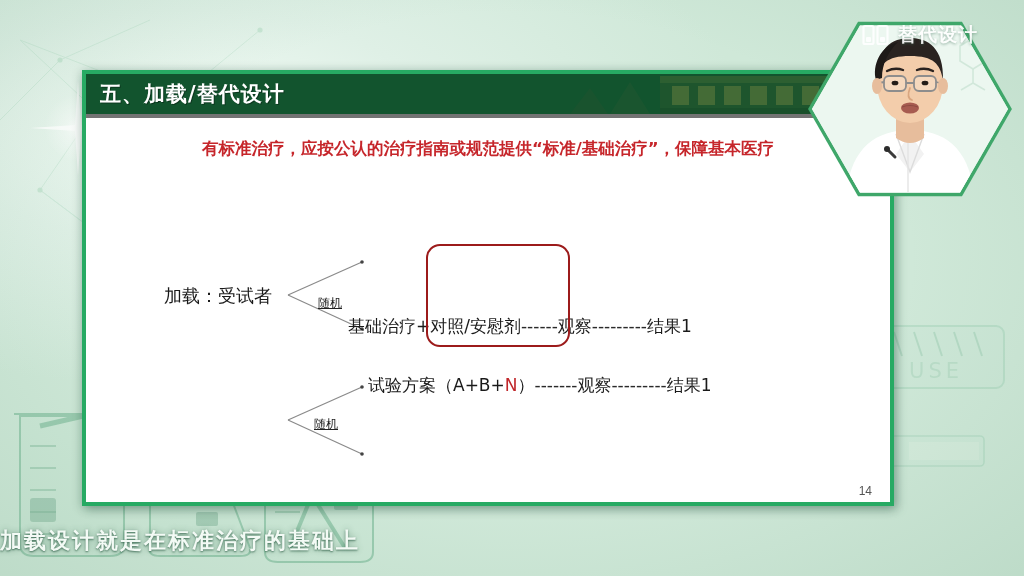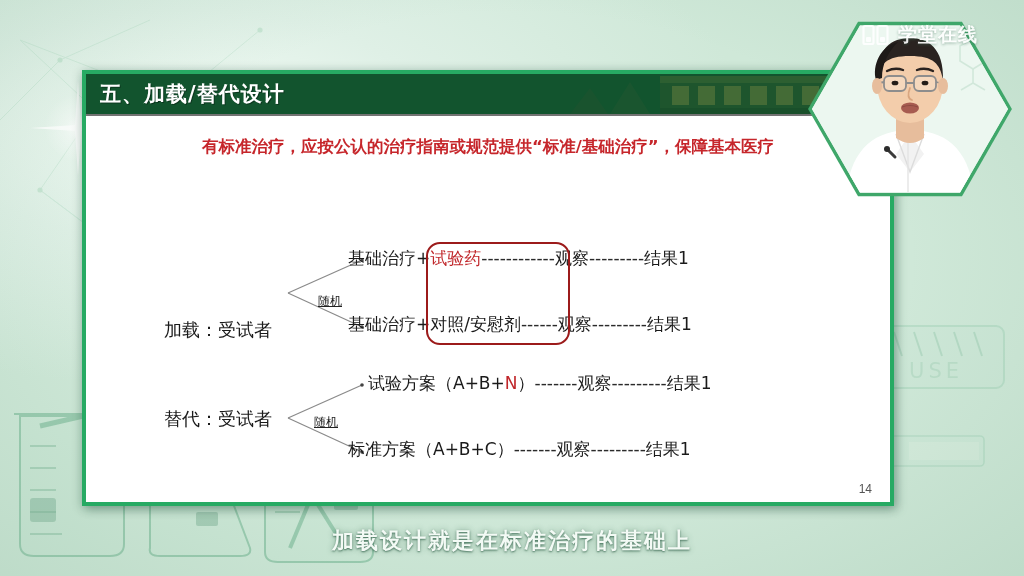--- a/index.html
+++ b/index.html
@@ -23,21 +23,21 @@
   .bg-vign{position:absolute;inset:0;
     background:radial-gradient(ellipse at 50% 45%, rgba(255,255,255,0) 55%, rgba(120,170,140,.20) 100%);}
 
   
   .slide-shadow{position:absolute;left:86px;top:74px;width:812px;height:436px;
     background:rgba(20,70,45,.22);filter:blur(5px);border-radius:3px;}
   .slide{position:absolute;left:82px;top:70px;width:812px;height:436px;
     background:#ffffff;border:4px solid #27aa63;box-sizing:border-box;
     box-shadow:0 2px 10px rgba(10,60,35,.30);}
   .slide-header{position:relative;height:40px;background:#12542e;overflow:hidden;
-    border-bottom:2px solid #737373;}
+    border-bottom:4px solid #737373;}
   .hdr-photo{position:absolute;right:0;top:0;width:380px;height:40px;opacity:.55;}
   .slide-title{position:absolute;left:14px;top:50%;transform:translateY(-50%);
     color:#ffffff;font-size:21px;font-weight:bold;letter-spacing:1px;
     font-family:"DejaVu Sans","Liberation Sans",sans-serif;
     text-shadow:1px 1px 0 rgba(0,0,0,.35);white-space:nowrap;}
 
   .slide-body{position:relative;height:388px;}
 
   .lead-line{position:absolute;left:0;right:0;top:20px;text-align:center;
     color:#c6262b;font-size:16.5px;font-weight:600;white-space:nowrap;
@@ -74,21 +74,21 @@
 
   
   .logo{position:absolute;left:862px;top:22px;display:flex;align-items:center;gap:6px;
     z-index:6;opacity:.92;}
   .logo-mark{width:30px;height:22px;}
   .logo-text{color:#ffffff;font-size:19px;font-weight:bold;letter-spacing:1px;
     font-family:"DejaVu Sans","Liberation Sans",sans-serif;
     text-shadow:0 1px 3px rgba(60,110,85,.55);white-space:nowrap;}
 
   
-  .subtitle{position:absolute;left:0;right:0;bottom:20px;text-align:center;
+  .subtitle{position:absolute;left:0;right:0;bottom:20px;
     font-size:22px;color:#f3faf5;font-weight:600;letter-spacing:2px;
     font-family:"DejaVu Sans","Liberation Sans",sans-serif;
     text-shadow:0 1px 2px rgba(40,90,65,.75),0 0 6px rgba(40,90,65,.45);
     white-space:nowrap;}
 </style>
 </head>
 <body>
 
 <div id="stage">
 
@@ -194,52 +194,45 @@
 
       <div class="diagram">
 
         <svg class="blk" style="left:200px;top:140px;width:80px;height:75px;">
           <path d="M2 37 L76 4" stroke="#8a8a8a" stroke-width="1.2" fill="none"></path>
           <path d="M2 37 L76 71" stroke="#8a8a8a" stroke-width="1.2" fill="none"></path>
           <circle cx="76" cy="4" r="1.8" fill="#444"></circle>
           <circle cx="76" cy="71" r="1.8" fill="#444"></circle>
         </svg>
 
-        <div class="blk subject" style="left:78px;top:166px;margin-top:36px;">加载：受试者</div>
+        <div class="blk subject" style="left:78px;top:166px;">加载：受试者</div>
 
         <div class="blk rand-label" style="left:232px;top:177px;">随机</div>
 
-        <div class="blk arm" style="left:262px;top:131px;">
-          <span>基础治疗+</span><span class="hl">试验药</span><span></span><span class="dash">------------</span><span>观察</span><span class="dash">---------</span><span>结果1</span>
-        </div>
 
         <div class="blk arm" style="left:262px;top:197px;">
           <span>基础治疗+</span><span class="hl"></span><span>对照/安慰剂</span><span class="dash">------</span><span>观察</span><span class="dash">---------</span><span>结果1</span>
         </div>
 
         <div class="redbox" style="left:340px;top:126px;width:140px;height:99px;"></div>
 
         <svg class="blk" style="left:200px;top:265px;width:80px;height:75px;">
           <path d="M2 37 L76 4" stroke="#8a8a8a" stroke-width="1.2" fill="none"></path>
           <path d="M2 37 L76 71" stroke="#8a8a8a" stroke-width="1.2" fill="none"></path>
           <circle cx="76" cy="4" r="1.8" fill="#444"></circle>
           <circle cx="76" cy="71" r="1.8" fill="#444"></circle>
         </svg>
 
-        <div class="blk subject" style="left:78px;top:291px;">替代：受试者</div>
 
         <div class="blk rand-label" style="left:228px;top:298px;">随机</div>
 
         <div class="blk arm" style="left:262px;top:256px;margin-left:20px;">
           <span>试验方案（A+B+</span><span class="hl">N</span><span>）</span><span class="dash">-------</span><span>观察</span><span class="dash">---------</span><span>结果1</span>
         </div>
 
-        <div class="blk arm" style="left:262px;top:322px;">
-          <span>标准方案（A+B+C）</span><span class="hl"></span><span></span><span class="dash">-------</span><span>观察</span><span class="dash">---------</span><span>结果1</span>
-        </div>
 
       </div>
 
       <div class="pagenum">14</div>
     </div>
   </div>
 
   <div class="presenter">
     <div class="hex-outer"></div>
     <div class="hex-inner">
@@ -291,18 +284,18 @@
     <svg class="logo-mark" viewBox="0 0 30 22">
       <g fill="none" stroke="#ffffff" stroke-width="2.2" opacity=".95">
         <rect x="1.5" y="2" width="10" height="18" rx="1.5"></rect>
         <rect x="15.5" y="2" width="10" height="18" rx="1.5"></rect>
       </g>
       <g fill="#ffffff" opacity=".95">
         <rect x="4" y="13" width="5" height="5" rx="1"></rect>
         <rect x="18" y="13" width="5" height="5" rx="1"></rect>
       </g>
     </svg>
-    <div class="logo-text">学堂在线</div>
+    <div class="logo-text">替代设计</div>
   </div>
 
   <div class="subtitle">加载设计就是在标准治疗的基础上</div>
 
 </div>
 
 </body></html>

